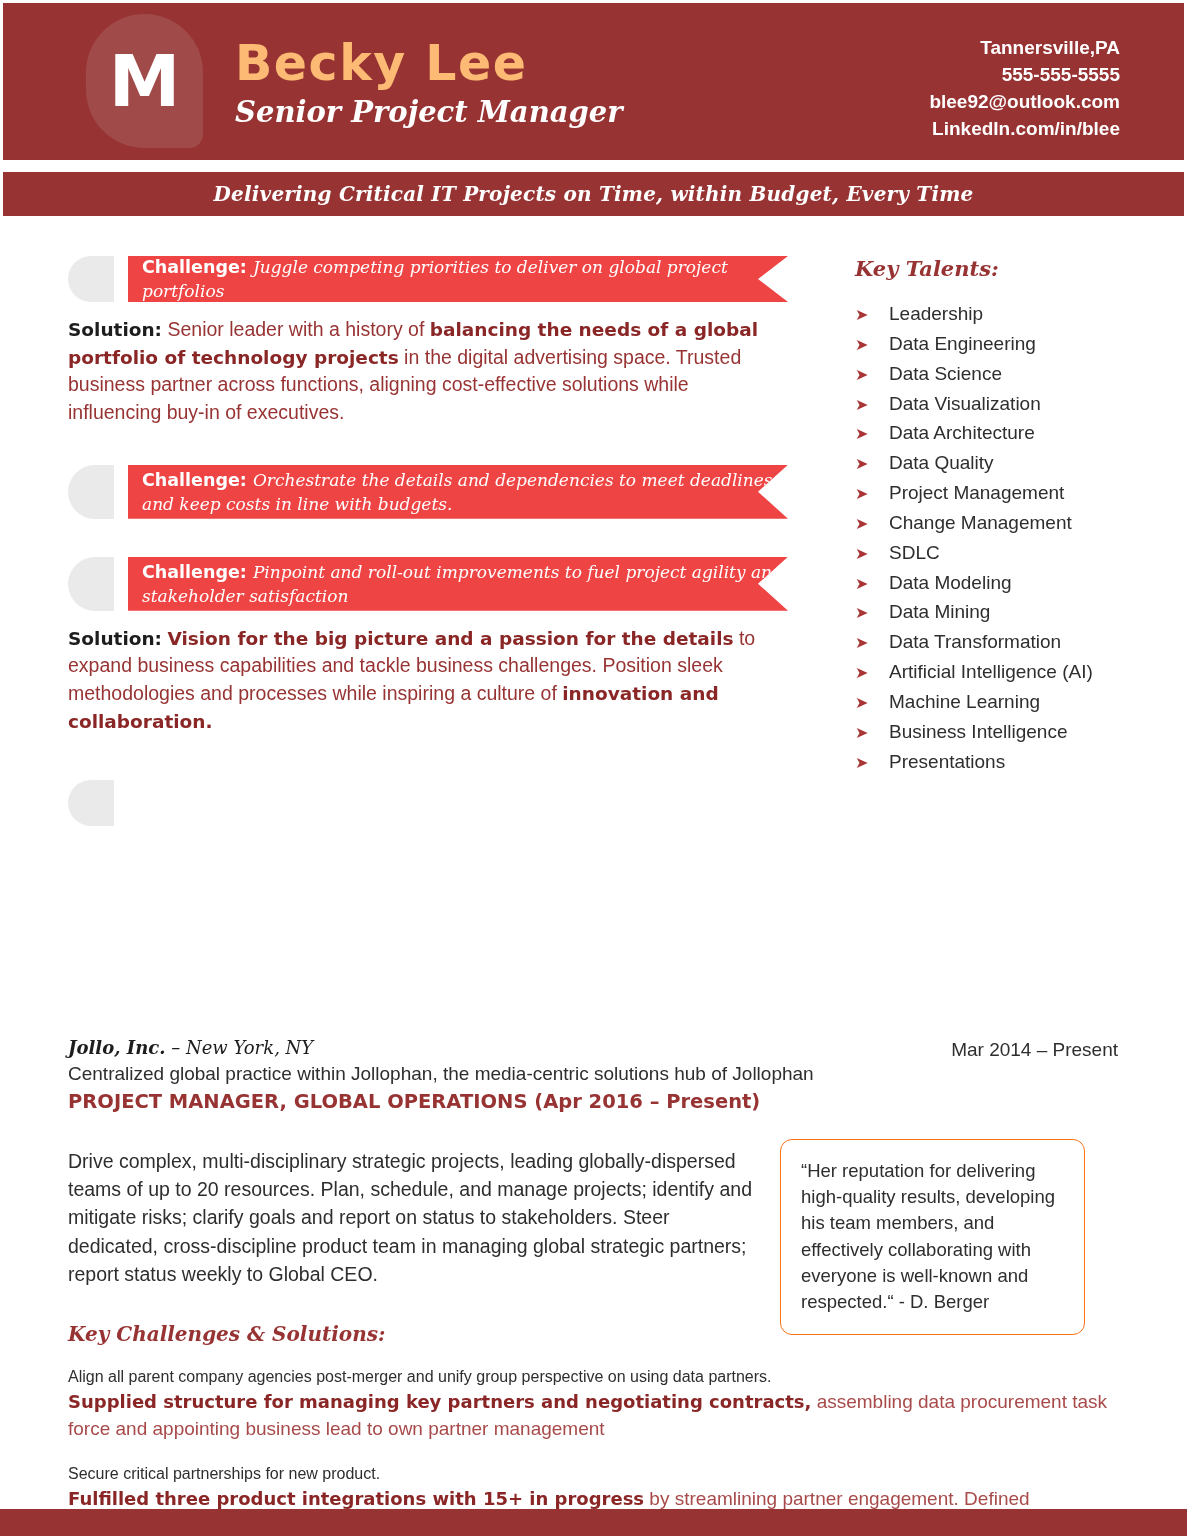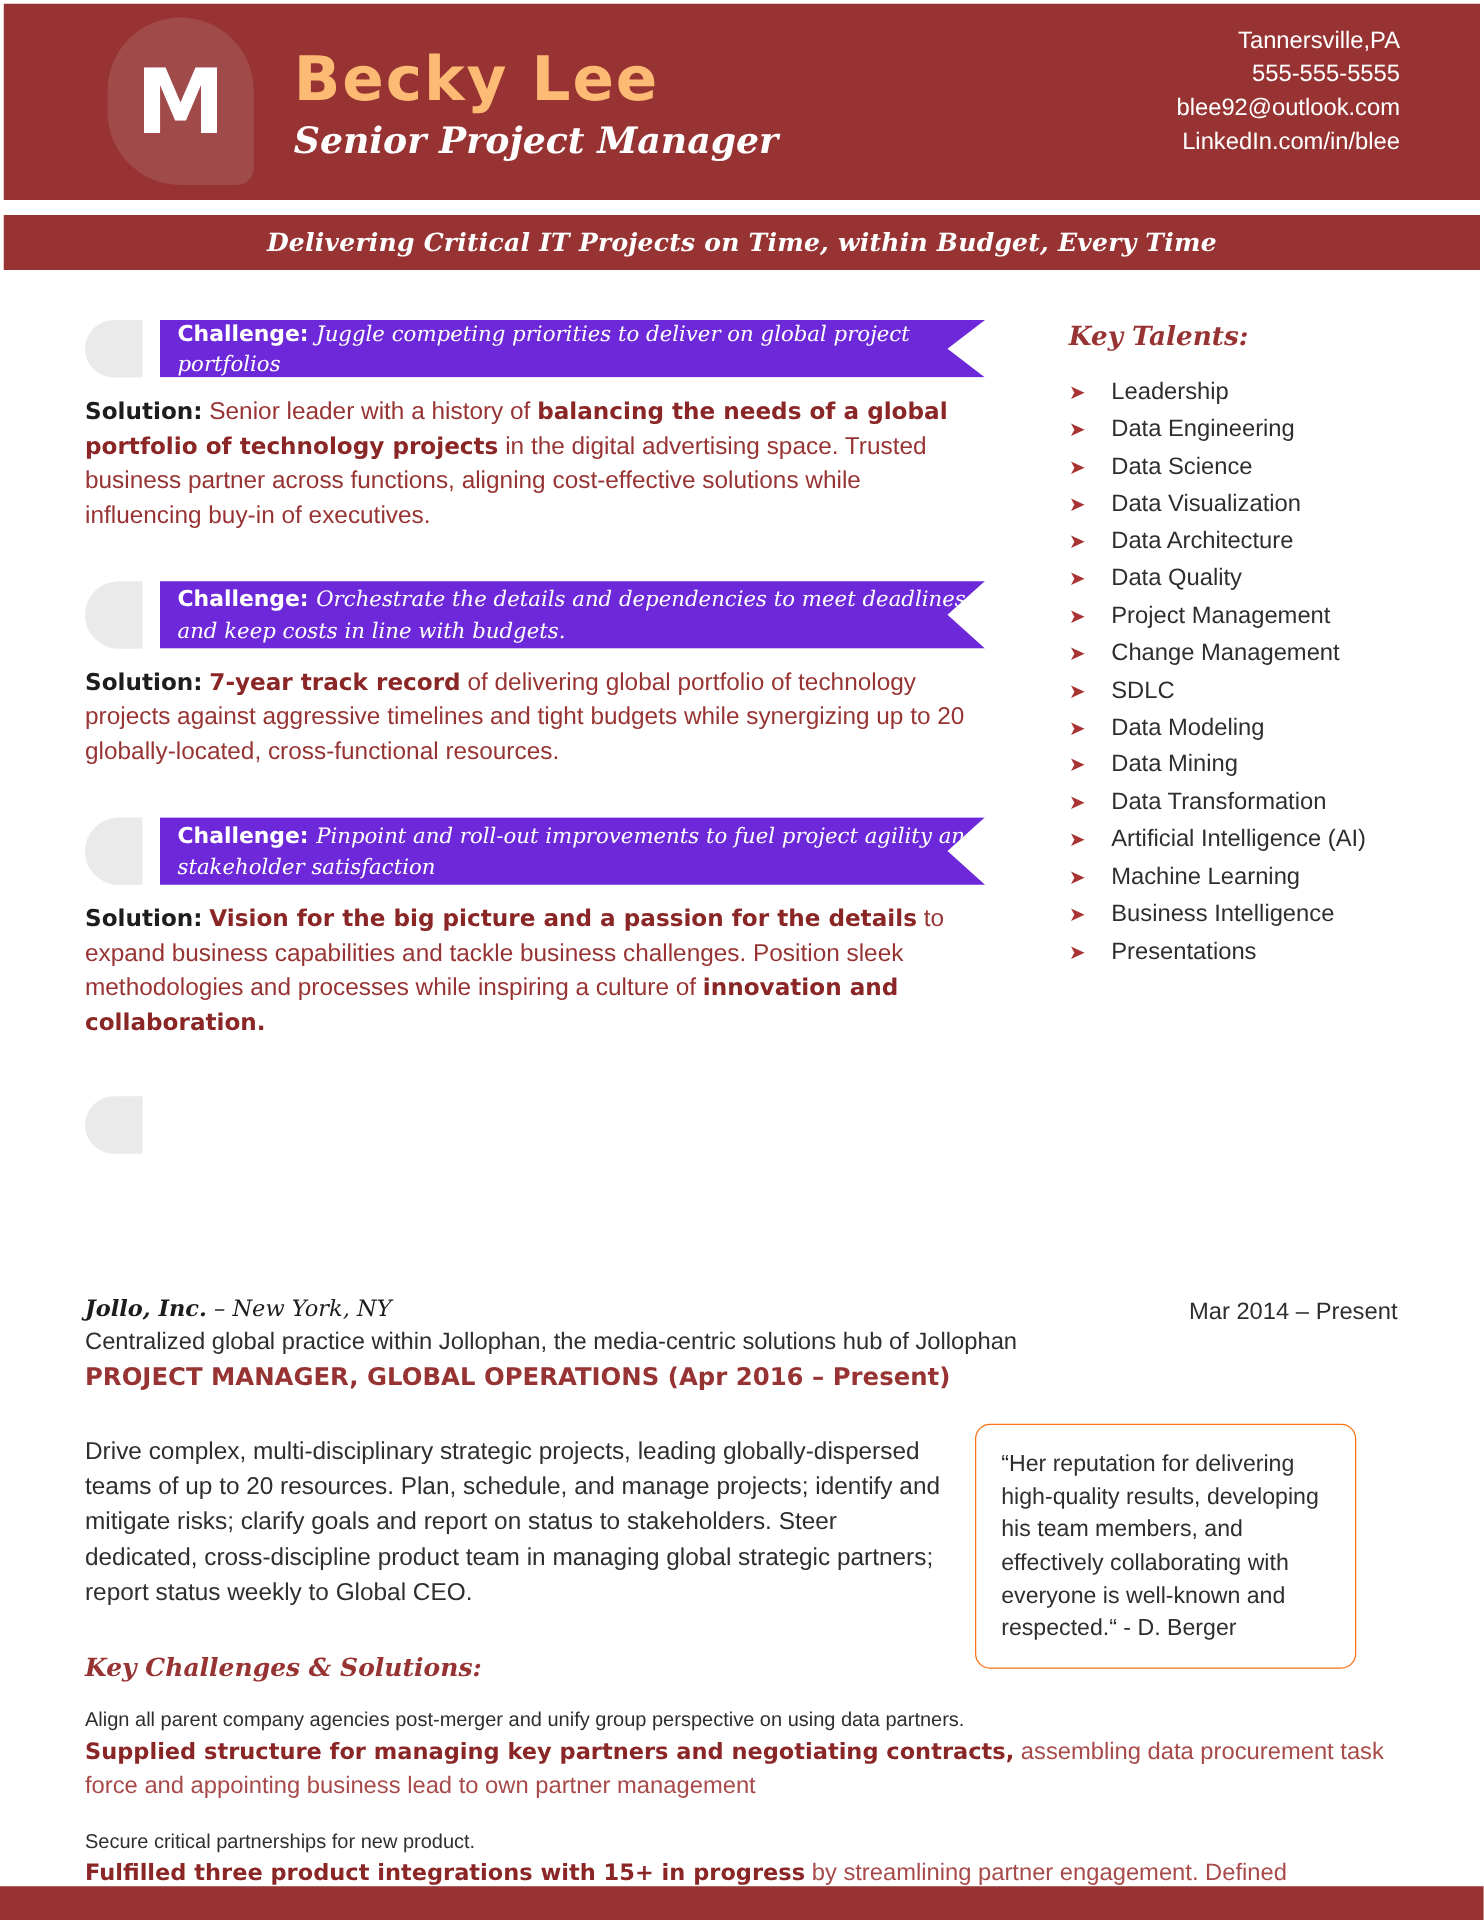--- a/index.html
+++ b/index.html
@@ -68,25 +68,25 @@
     font-size: 29px;
     font-style: italic;
     font-weight: 700;
     line-height: 1.25;
     margin-top: 2px;
     white-space: nowrap;
   }
   .contact {
     position: absolute;
     right: 64px;
-    top: 17px;
+    top: 32px;
     text-align: right;
     color: #ffffff;
     font-size: 19px;
-    font-weight: 400;
+    font-weight: 700;
     line-height: 1.42;
   }
   .contact div { white-space: nowrap; }
 
   
   .tagline-band {
     position: absolute;
     left: 3px;
     top: 172px;
     width: 1181px;
@@ -138,21 +138,21 @@
     background: #eaeaea;
     border-radius: 23px 0 0 23px;
   }
   .ribbon-row.two-line .ribbon-circle { height: 54px; border-radius: 27px 0 0 27px; }
   .ribbon-body {
     position: absolute;
     left: 60px;
     top: 0;
     height: 100%;
     width: 660px;
-    background: #6d28d9;
+    background: #ef4444;
     display: flex;
     align-items: center;
     padding-left: 14px;
     box-sizing: border-box;
     -webkit-clip-path: polygon(0 0, 100% 0, 100% 100%, 0 100%, 0 100%);
     clip-path: polygon(0 0, calc(100% - 0px) 0, calc(100% - 30px) 50%, 100% 100%, 0 100%);
   }
   .ribbon-body.short { width: 325px; }
   .ribbon-text {
     color: #ffffff;
@@ -351,21 +351,20 @@
             <div class="ribbon-text"><b>Challenge: </b><i>Juggle competing priorities to deliver on global project portfolios</i></div>
           </div>
         </div>
         <div class="solution"><span class="lbl">Solution:</span><span> Senior leader with a history of </span><b>balancing the needs of a global portfolio of technology projects</b><span> in the digital advertising space. Trusted business partner across functions, aligning cost-effective solutions while influencing buy-in of executives.</span></div>
         <div class="ribbon-row two-line">
           <div class="ribbon-circle"></div>
           <div class="ribbon-body">
             <div class="ribbon-text"><b>Challenge: </b><i>Orchestrate the details and dependencies to meet deadlines and keep costs in line with budgets.</i></div>
           </div>
         </div>
-        <div class="solution"><span class="lbl">Solution:</span><span> </span><b>7-year track record</b><span> of delivering global portfolio of technology projects against aggressive timelines and tight budgets while synergizing up to 20 globally-located, cross-functional resources.</span></div>
         <div class="ribbon-row two-line">
           <div class="ribbon-circle"></div>
           <div class="ribbon-body">
             <div class="ribbon-text"><b>Challenge: </b><i>Pinpoint and roll-out improvements to fuel project agility and stakeholder satisfaction</i></div>
           </div>
         </div>
         <div class="solution"><span class="lbl">Solution:</span><span> </span><b>Vision for the big picture and a passion for the details</b><span> to expand business capabilities and tackle business challenges. Position sleek methodologies and processes while inspiring a culture of </span><b>innovation and collaboration.</b></div>
       </div>
 
     <div class="ribbon-row" style="margin-top:44px;">

